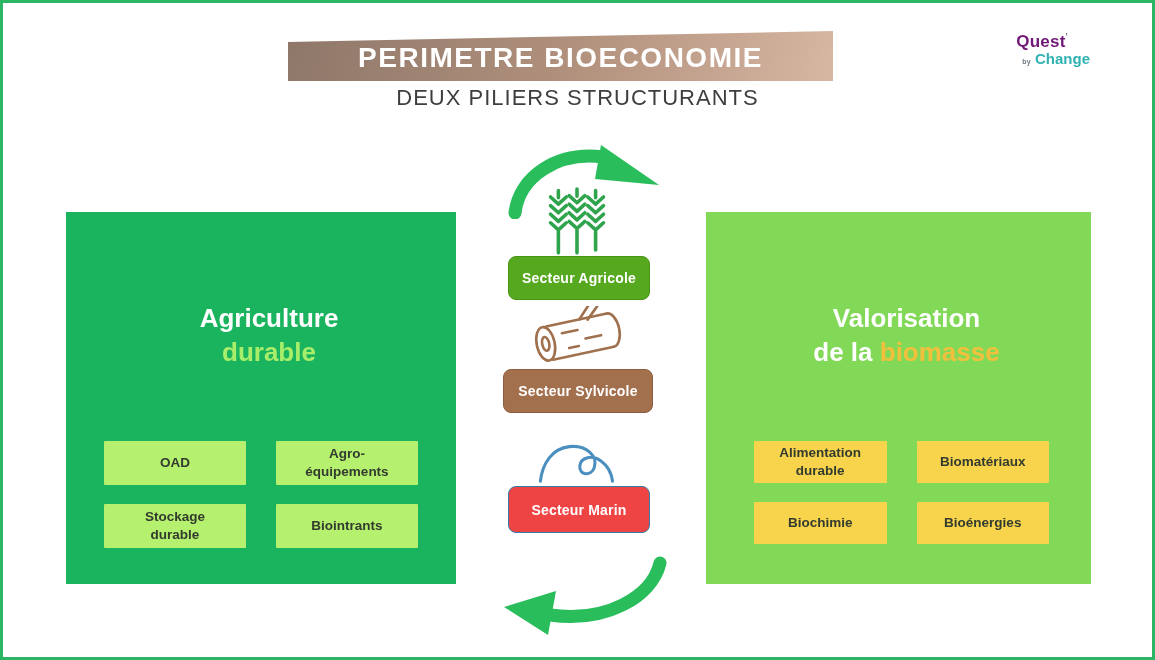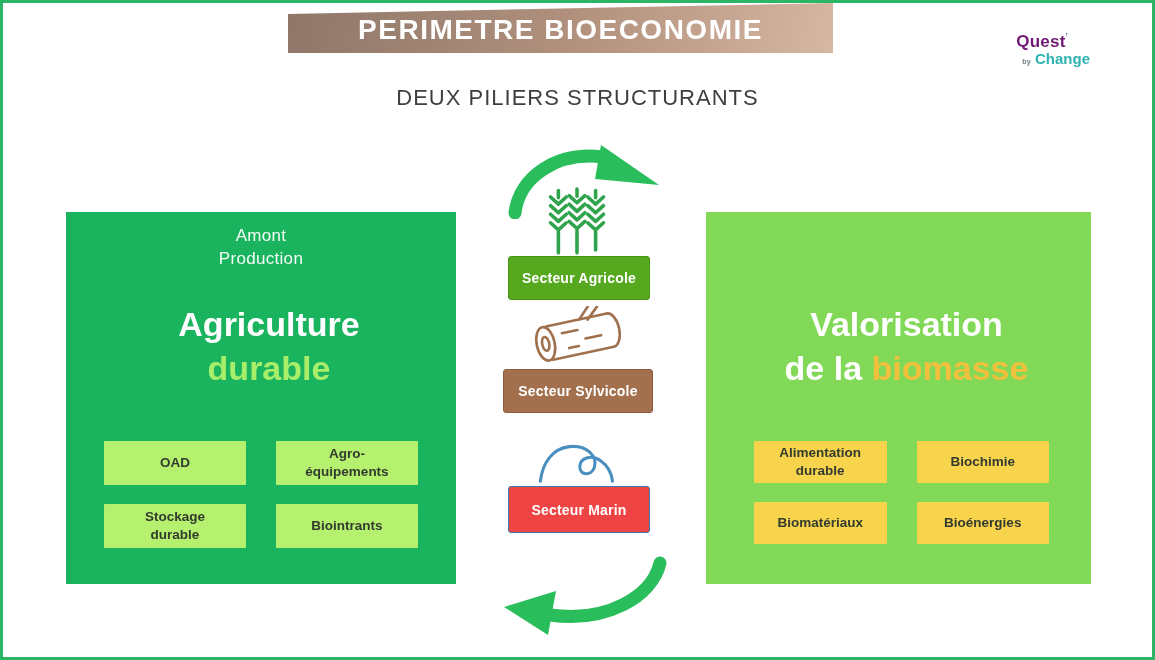--- a/index.html
+++ b/index.html
@@ -3,21 +3,21 @@
 <meta charset="utf-8">
 <style>
   html,body{margin:0;padding:0;background:#fff;}
   .page{
     position:relative; width:1155px; height:660px; box-sizing:border-box;
     background:#ffffff; border:3px solid #2cb565; overflow:hidden;
     font-family:"Liberation Sans", sans-serif;
   }
   
   .banner{
-    position:absolute; left:285px; top:0; width:545px; height:50px;
+    position:absolute; left:285px; top:28px; width:545px; height:50px;
     background:linear-gradient(102deg,#8e7769 0%,#b3927e 55%,#d6b7a2 100%);
     clip-path:polygon(0 22%, 100% 0, 100% 100%, 0 100%);
     display:flex; align-items:center; justify-content:center;
   }
   .banner-title{
     color:#ffffff; font-size:28px; font-weight:800; letter-spacing:1.5px;
     padding-top:4px;
   }
   .subtitle{
     position:absolute; left:0; right:0; top:82px; text-align:center;
@@ -33,41 +33,41 @@
   
   .panel{position:absolute; top:209px; height:372px;}
   .panel-left{left:63px; width:390px; background:#1ab45e;}
   .panel-right{left:703px; width:385px; background:#82d957;}
   .panel-header{
     padding-top:13px; text-align:center; color:rgba(255,255,255,.95);
     font-size:17px; font-weight:500; line-height:1.35; letter-spacing:.3px;
   }
   .panel-title{
     position:absolute; top:90px; left:0; right:0; text-align:center;
-    color:#ffffff; font-size:34px; font-weight:600; line-height:1.3;padding-left:16px;
+    color:#ffffff; font-size:26px; font-weight:600; line-height:1.3;padding-left:16px;
   }
   .accent-left{color:#a9ee6a;}
   .accent-right{color:#f2c03c;}
   .sub-grid{
     position:absolute; top:229px; display:grid;
     grid-template-columns:1fr 1fr; column-gap:30px; row-gap:19px;
   }
   .panel-left .sub-grid{left:38px; right:38px;}
   .panel-right .sub-grid{left:48px; right:42px;}
   .sub-item{
     height:44px; display:flex; align-items:center; justify-content:center;
     text-align:center; font-size:13.5px; font-weight:700; color:#333b2f;
     line-height:1.3; white-space:pre-line; border-radius:1px;
   }
   .panel-left .sub-item{background:#b5f06e;}
   .panel-right .sub-item{background:#f8d44d; height:42px;}
   
   .sector-box{
     position:absolute; display:flex; align-items:center; justify-content:center;
-    color:#fff; font-size:14px; font-weight:700; border-radius:3px; letter-spacing:.2px;
+    color:#fff; font-size:14px; font-weight:700; border-radius:8px; letter-spacing:.2px;
   }
   .box-agricole{left:505px; top:253px; width:140px; height:42px; background:#56a81f; border:1px solid #4a9415;}
   .box-sylvicole{left:500px; top:366px; width:148px; height:42px; background:#a3704e; border:1px solid #8f5e40;}
   .box-marin{left:505px; top:483px; width:140px; height:45px; background:#ef4444; border:1px solid #347cab;}
   .icon{position:absolute;}
   .arrow-top{left:502px; top:138px;}
   .wheat{left:524px; top:184px;}
   .log{left:520px; top:303px;}
   .wave{left:530px; top:434px;}
   .arrow-bottom{left:495px; top:552px;}
@@ -86,24 +86,20 @@
     <div>
       <span class="logo-brand">Quest</span><span class="logo-mark">’</span>
     </div>
     <div class="logo-byline">
       <span class="logo-by">by</span>
       <span class="logo-change">Change</span>
     </div>
   </div>
 
   <div class="panel panel-left">
-    <div class="panel-header">
-      <div>Amont</div>
-      <div>Production</div>
-    </div>
     <div class="panel-title">
       <div>Agriculture</div>
       <div class="accent-left">durable</div>
     </div>
     <div class="sub-grid">
       <div class="sub-item">OAD</div>
       <div class="sub-item">Agro-
 équipements</div>
       <div class="sub-item">Stockage
 durable</div>
@@ -112,22 +108,22 @@
   </div>
 
   <div class="panel panel-right">
     <div class="panel-title">
       <div>Valorisation</div>
       <div><span>de la </span><span class="accent-right">biomasse</span></div>
     </div>
     <div class="sub-grid">
       <div class="sub-item">Alimentation
 durable</div>
+      <div class="sub-item">Biomatériaux</div>
       <div class="sub-item">Biochimie</div>
-      <div class="sub-item">Biomatériaux</div>
       <div class="sub-item">Bioénergies</div>
     </div>
   </div>
 
   <div class="icon arrow-top">
     <svg width="160" height="78" viewBox="0 0 160 78">
       <path d="M 10 72 C 14 36, 52 10, 98 16" fill="none" stroke="#29bd5b" stroke-width="13" stroke-linecap="round"></path>
       <polygon points="96,4 154,44 90,38" fill="#29bd5b"></polygon>
     </svg>
   </div>

